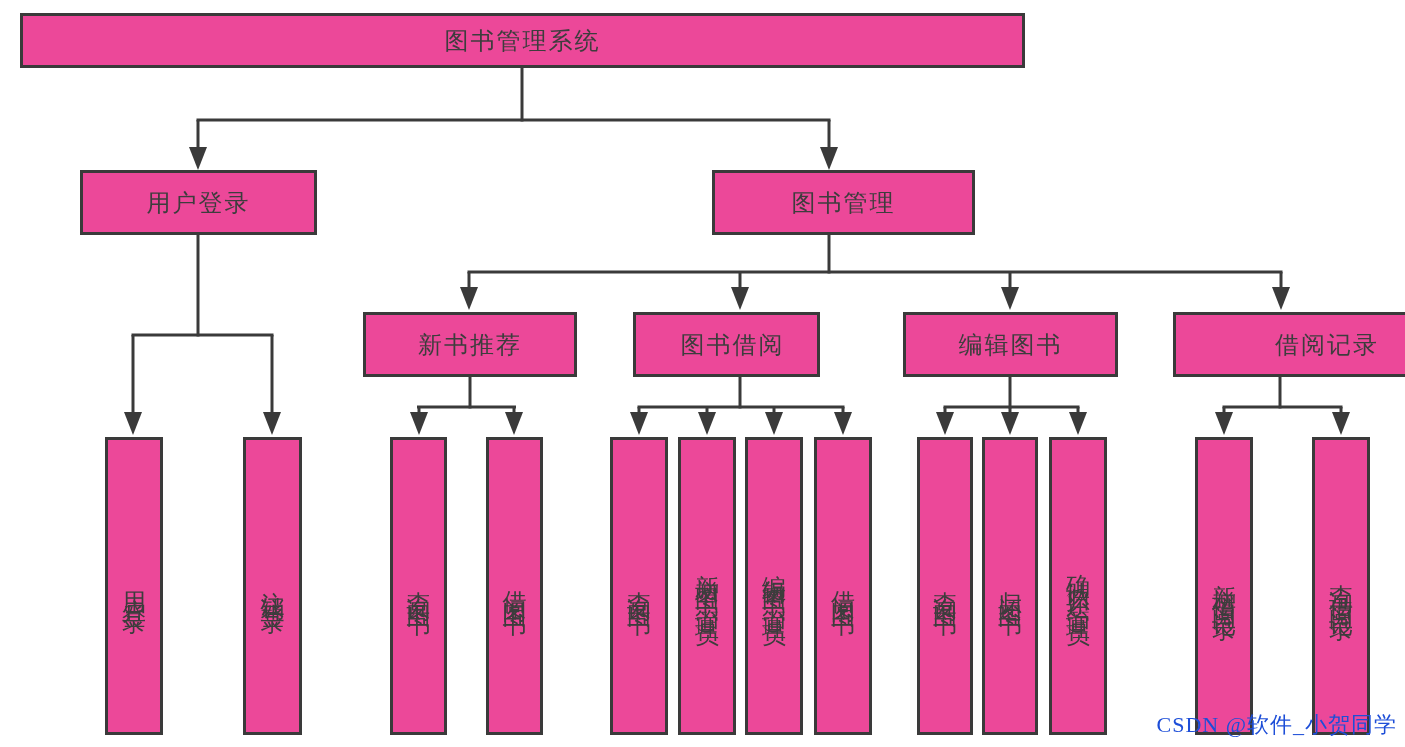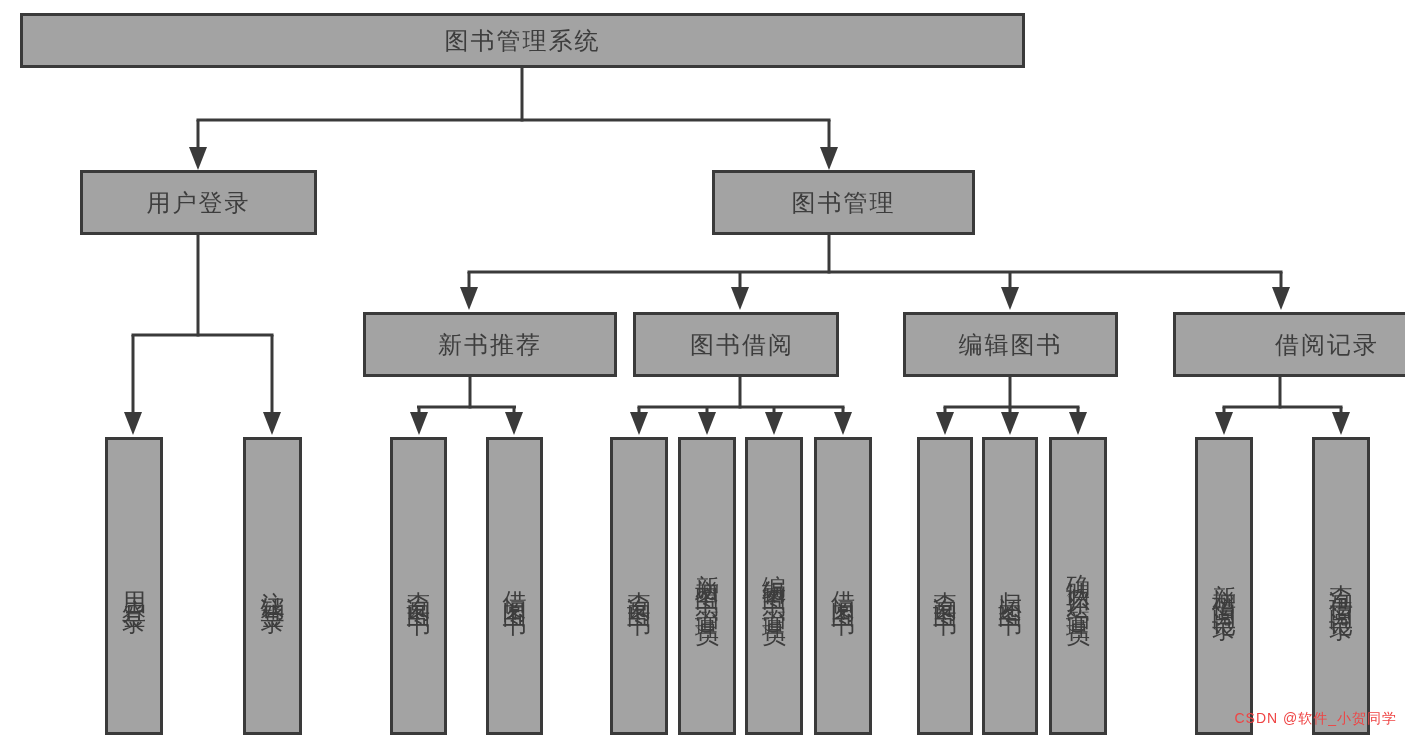--- a/index.html
+++ b/index.html
@@ -9,21 +9,21 @@
     height: 747px;
     background: #ffffff;
     font-family: "Liberation Sans", "DejaVu Sans", sans-serif;
     overflow: hidden;
   }
   #wires { position: absolute; left: 0; top: 0; z-index: 1; }
   .node {
     position: absolute;
     box-sizing: border-box;
     border: 3px solid #3a3a3a;
-    background: #a3a3a3;
+    background: #ec4899;
     display: flex;
     align-items: center;
     justify-content: center;
     color: #3d3d3d;
     z-index: 2;
   }
   .hbox { font-size: 24px; letter-spacing: 2px; }
   .root { left: 20px; top: 13px; width: 1005px; height: 55px; }
   .lvl2 { top: 170px; height: 65px; }
   .lvl3 { top: 312px; height: 65px; }
@@ -34,24 +34,25 @@
     text-orientation: mixed;
     font-size: 24px;
     letter-spacing: 7px;
     line-height: 1.0;
   }
   .watermark {
     position: absolute;
     z-index: 3;
     top: 710px;
     right: 8px;
-    font-size: 14px;
+    font-size: 22px;
     letter-spacing: 1px;
-    color: #ef4444;
+    color: #1d4ed8;
     white-space: nowrap;
+    font-family: Liberation Serif, serif;
   }
 </style>
 </head>
 <body>
 
 <div id="stage">
 
   <svg id="wires" width="1405" height="747" viewBox="0 0 1405 747">
     <g stroke="#3a3a3a" stroke-width="3" fill="none">
 
@@ -122,24 +123,24 @@
     <span>图书管理系统</span>
   </div>
 
   <div class="node hbox lvl2" style="left:80px; width:237px;">
     <span>用户登录</span>
   </div>
   <div class="node hbox lvl2" style="left:712px; width:263px;">
     <span>图书管理</span>
   </div>
 
-  <div class="node hbox lvl3" style="left:363px; width:254px;">
+  <div class="node hbox lvl3" style="left:363px; width:214px;">
     <span>新书推荐</span>
   </div>
-  <div class="node hbox lvl3" style="left:633px; width:206px;padding-left:12px;">
+  <div class="node hbox lvl3" style="left:633px; width:187px;padding-left:12px;">
     <span>图书借阅</span>
   </div>
   <div class="node hbox lvl3" style="left:903px; width:215px;">
     <span>编辑图书</span>
   </div>
   <div class="node hbox lvl3" style="left:1173px; width:260px;padding-left:48px;">
     <span>借阅记录</span>
   </div>
 
   <div class="node vbox" style="left:105px; width:58px;">

